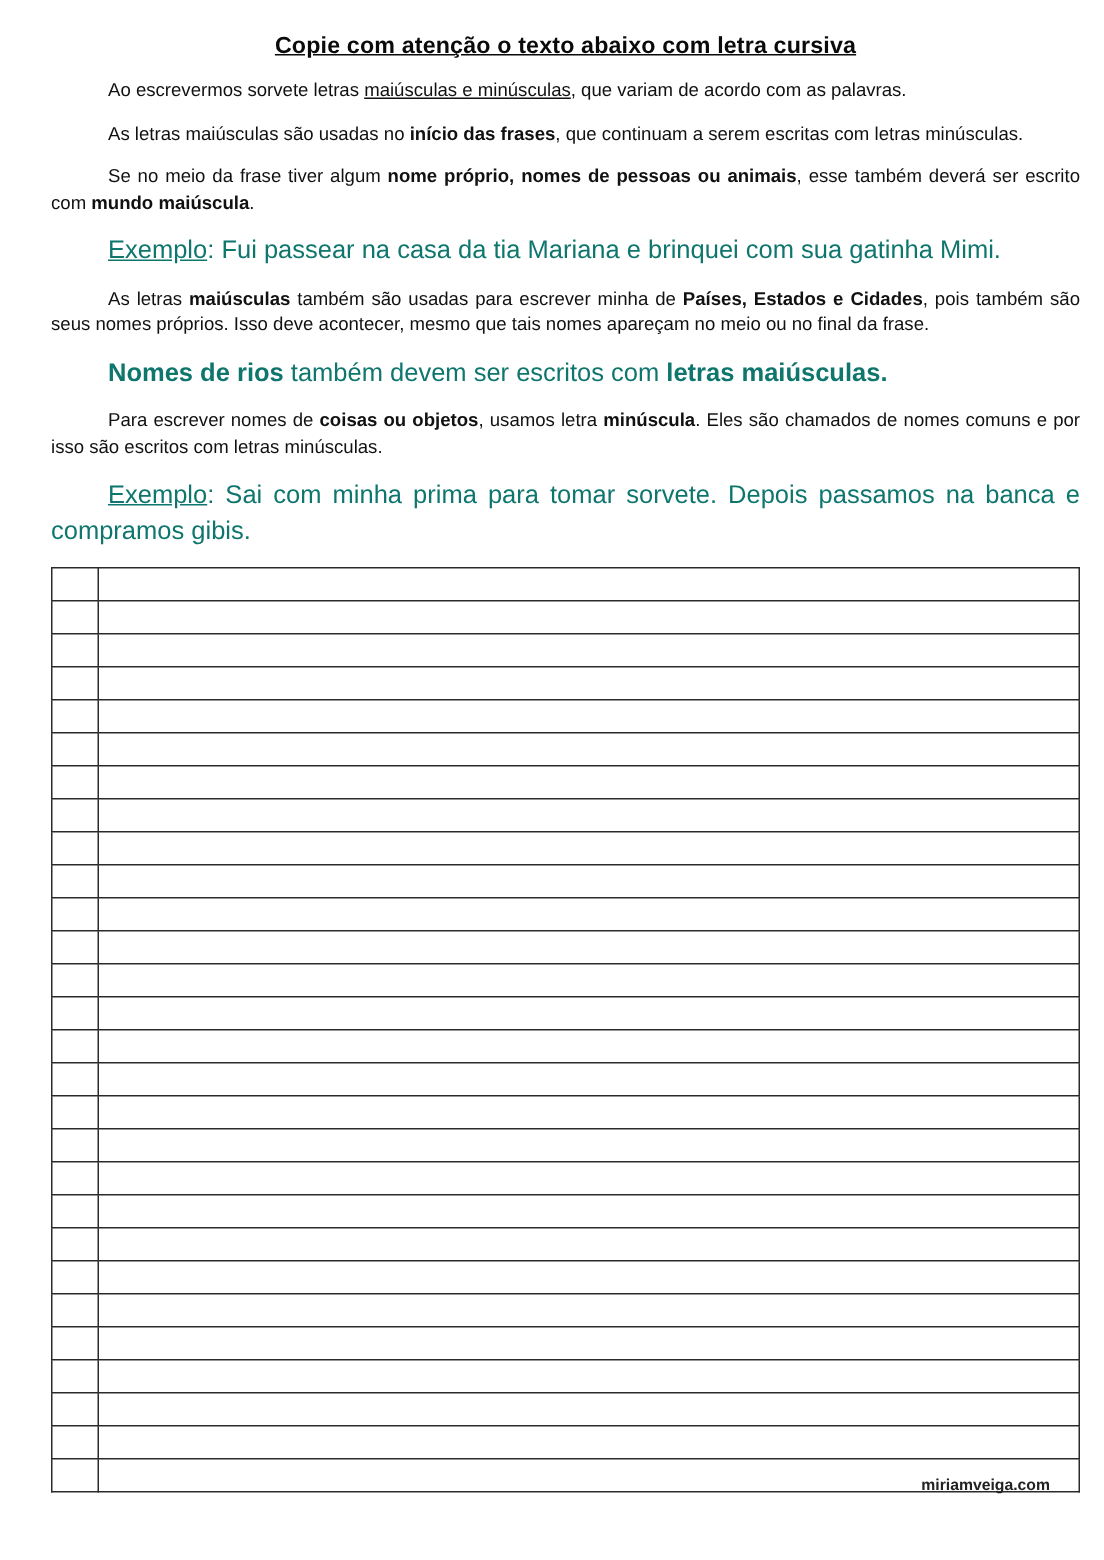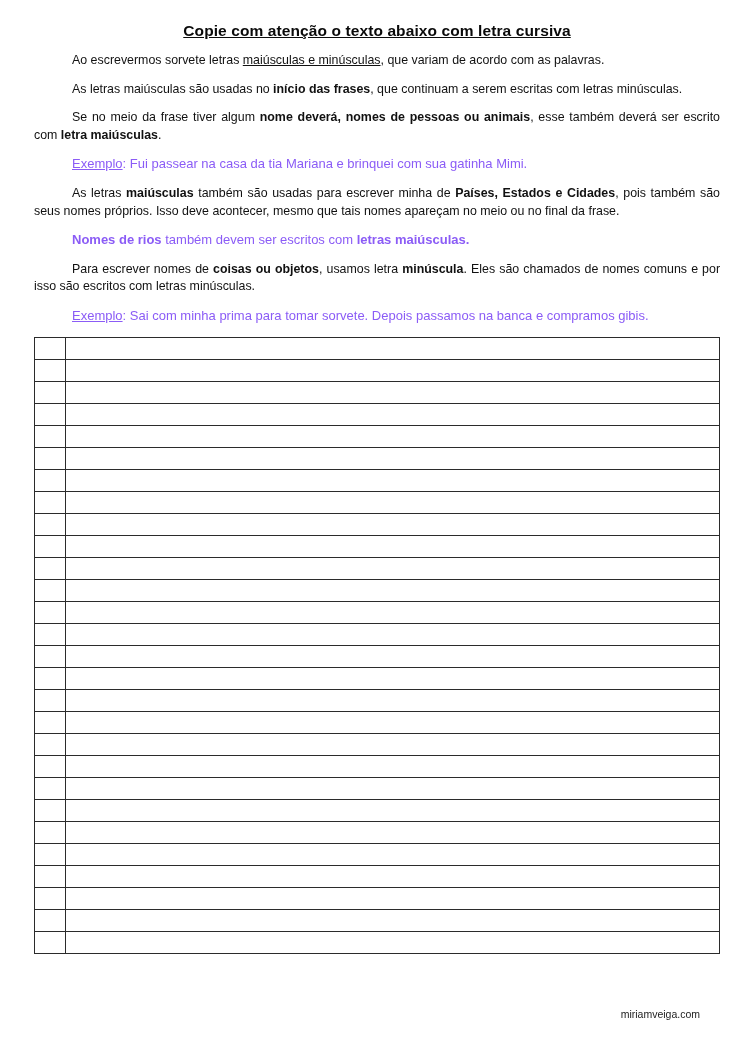--- a/index.html
+++ b/index.html
@@ -33,25 +33,25 @@
   }
   p.para {
     font-size: 12.4px;
     line-height: 1.42;
     margin: 0 0 11px 0;
     text-align: justify;
     text-indent: 38px;
     color: #111;
   }
   p.example {
-    font-size: 13px;
+    font-size: 17px;
     line-height: 1.42;
     margin: 0 0 11px 0;
     text-indent: 38px;
-    color: #8b5cf6;
+    color: #0f766e;
   }
   .u {
     text-decoration: underline;
     margin-top: 48px;
   }
   .b {
     font-weight: bold;
   }
   .lines-table {
     border-collapse: collapse;
@@ -63,37 +63,37 @@
     border: 1px solid #2b2b2b;
     height: 21px;
     padding: 0;
   }
   .lines-table td.margin-cell {
     width: 30px;
   }
   .footer {
     position: absolute;
     right: 36px;
-    bottom: 20px;
+    bottom: 44px;
     font-size: 10.5px;
-    font-weight: normal;
+    font-weight: bold;
     color: #222;
   }
 </style>
 </head>
 <body>
 
 <div class="page">
 
   <div class="title">Copie com atenção o texto abaixo com letra cursiva</div>
 
   <div id="paragraphs">
       <p class="para"><span>Ao escrevermos sorvete letras </span><span class="u">maiúsculas e minúsculas</span><span>, que variam de acordo com as palavras.</span></p>
       <p class="para"><span>As letras maiúsculas são usadas no </span><span class="b">início das frases</span><span>, que continuam a serem escritas com letras minúsculas.</span></p>
-      <p class="para"><span>Se no meio da frase tiver algum </span><span class="b">nome deverá, nomes de pessoas ou animais</span><span>, esse também deverá ser escrito com </span><span class="b">letra maiúsculas</span><span>.</span></p>
+      <p class="para"><span>Se no meio da frase tiver algum </span><span class="b">nome próprio, nomes de pessoas ou animais</span><span>, esse também deverá ser escrito com </span><span class="b">mundo maiúscula</span><span>.</span></p>
       <p class="para example"><span class="u">Exemplo</span><span>: Fui passear na casa da tia Mariana e brinquei com sua gatinha Mimi.</span></p>
       <p class="para"><span>As letras </span><span class="b">maiúsculas</span><span> também são usadas para escrever minha de </span><span class="b">Países, Estados e Cidades</span><span>, pois também são seus nomes próprios. Isso deve acontecer, mesmo que tais nomes apareçam no meio ou no final da frase.</span></p>
       <p class="para example"><span class="b">Nomes de rios</span><span> também devem ser escritos com </span><span class="b">letras maiúsculas.</span></p>
       <p class="para"><span>Para escrever nomes de </span><span class="b">coisas ou objetos</span><span>, usamos letra </span><span class="b">minúscula</span><span>. Eles são chamados de nomes comuns e por isso são escritos com letras minúsculas.</span></p>
       <p class="para example"><span class="u">Exemplo</span><span>: Sai com minha prima para tomar sorvete. Depois passamos na banca e compramos gibis.</span></p>
     </div>
 
   <table class="lines-table">
     <tbody id="lines-body">
         <tr>

